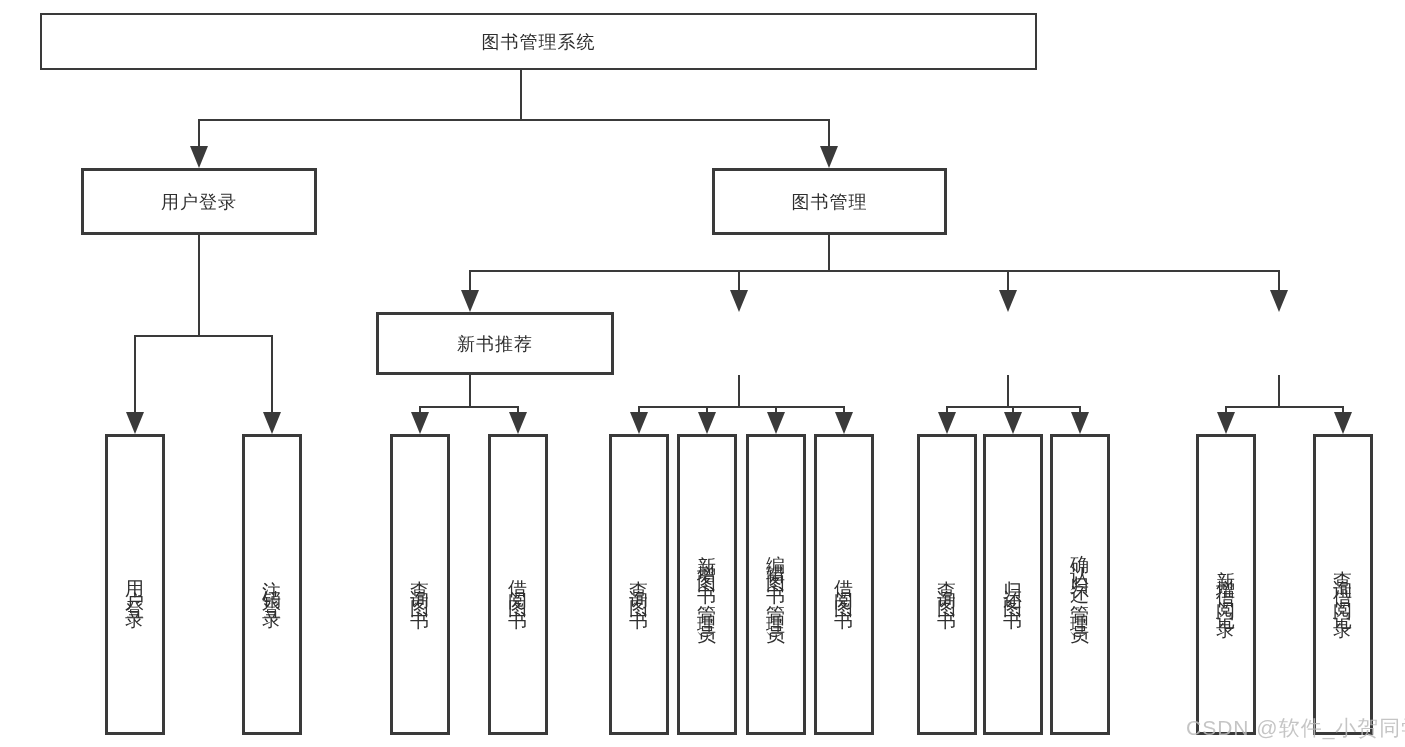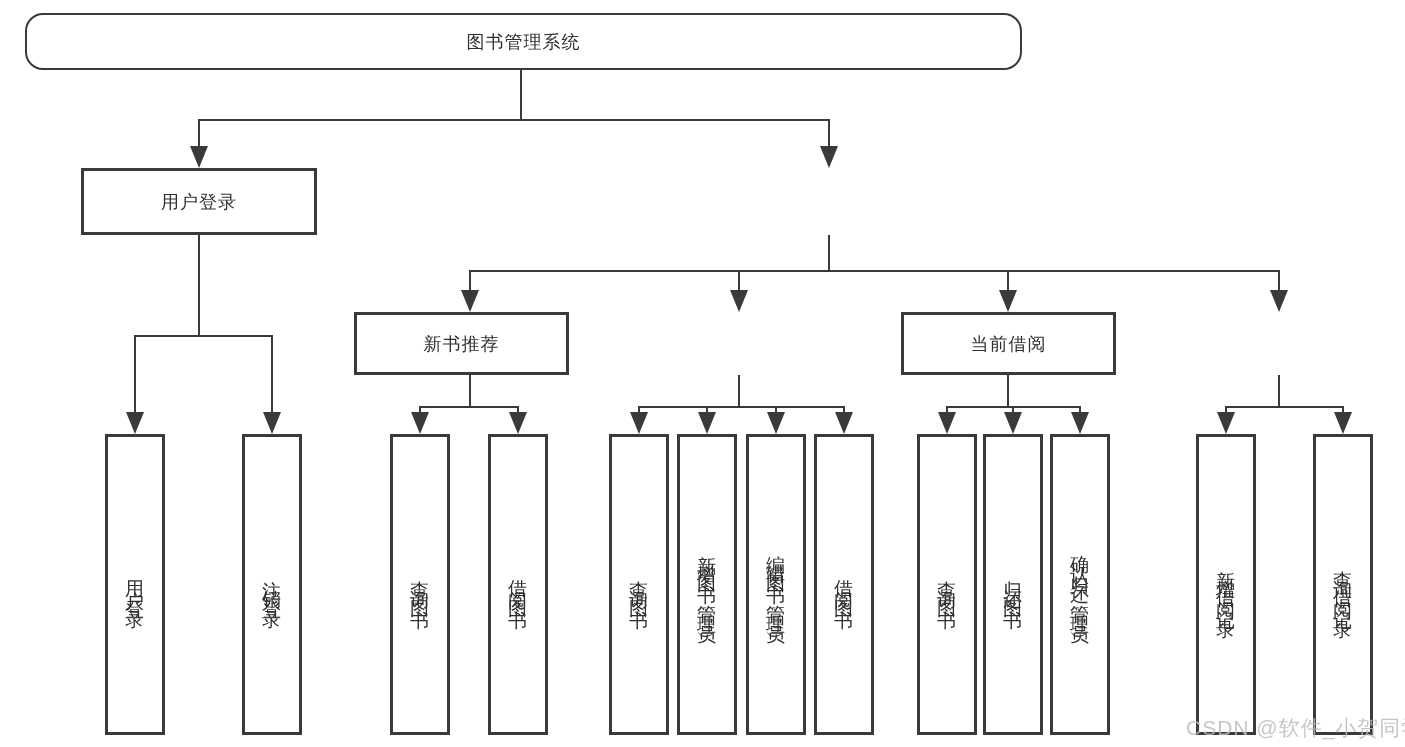--- a/index.html
+++ b/index.html
@@ -53,58 +53,58 @@
     white-space:nowrap;
     opacity:.85;
     z-index:5;
   }
 </style>
 </head>
 <body>
 
 <div id="canvas">
 
-  <div class="box root" style="left:25px;top:13px;width:997px;height:57px;border-radius:18px;">
+  <div class="box root" style="left:40px;top:13px;width:997px;height:57px;">
     <span>图书管理系统</span>
   </div>
 
   <div class="vline" style="left:520px;top:70px;height:49px;"></div>
   <div class="hline" style="left:198px;top:119px;width:632px;"></div>
   <div class="vline" style="left:198px;top:119px;height:31px;"></div>
   <div class="arrowhead" style="left:190px;top:146px;"></div>
   <div class="vline" style="left:828px;top:119px;height:31px;"></div>
   <div class="arrowhead" style="left:820px;top:146px;"></div>
 
   <div class="box" style="left:81px;top:168px;width:236px;height:67px;">
     <span>用户登录</span>
+  </div>
+  <div class="box" style="left:712px;top:168px;width:235px;height:67px;">
+    <span>图书管理</span>
   </div>
 
   <div class="vline" style="left:198px;top:235px;height:102px;"></div>
   <div class="hline" style="left:134px;top:335px;width:139px;"></div>
   <div class="vline" style="left:134px;top:335px;height:80px;"></div>
   <div class="arrowhead" style="left:126px;top:412px;"></div>
   <div class="vline" style="left:271px;top:335px;height:80px;"></div>
   <div class="arrowhead" style="left:263px;top:412px;"></div>
 
   <div class="vline" style="left:828px;top:235px;height:37px;"></div>
   <div class="hline" style="left:469px;top:270px;width:811px;"></div>
   <div class="vline" style="left:469px;top:270px;height:22px;"></div>
   <div class="arrowhead" style="left:461px;top:290px;"></div>
   <div class="vline" style="left:738px;top:270px;height:22px;"></div>
   <div class="arrowhead" style="left:730px;top:290px;"></div>
   <div class="vline" style="left:1007px;top:270px;height:22px;"></div>
   <div class="arrowhead" style="left:999px;top:290px;"></div>
   <div class="vline" style="left:1278px;top:270px;height:22px;"></div>
   <div class="arrowhead" style="left:1270px;top:290px;"></div>
 
-  <div class="box" style="left:354px;top:312px;width:215px;height:63px;">
+  <div class="box" style="left:376px;top:312px;width:238px;height:63px;">
     <span>新书推荐</span>
-  </div>
-  <div class="box" style="left:901px;top:312px;width:215px;height:63px;">
-    <span>当前借阅</span>
   </div>
 
   <div class="vline" style="left:469px;top:375px;height:33px;"></div>
   <div class="hline" style="left:419px;top:406px;width:100px;"></div>
   <div class="vline" style="left:419px;top:406px;height:10px;"></div>
   <div class="arrowhead" style="left:411px;top:412px;"></div>
   <div class="vline" style="left:517px;top:406px;height:10px;"></div>
   <div class="arrowhead" style="left:509px;top:412px;"></div>
 
   <div class="vline" style="left:738px;top:375px;height:33px;"></div>

